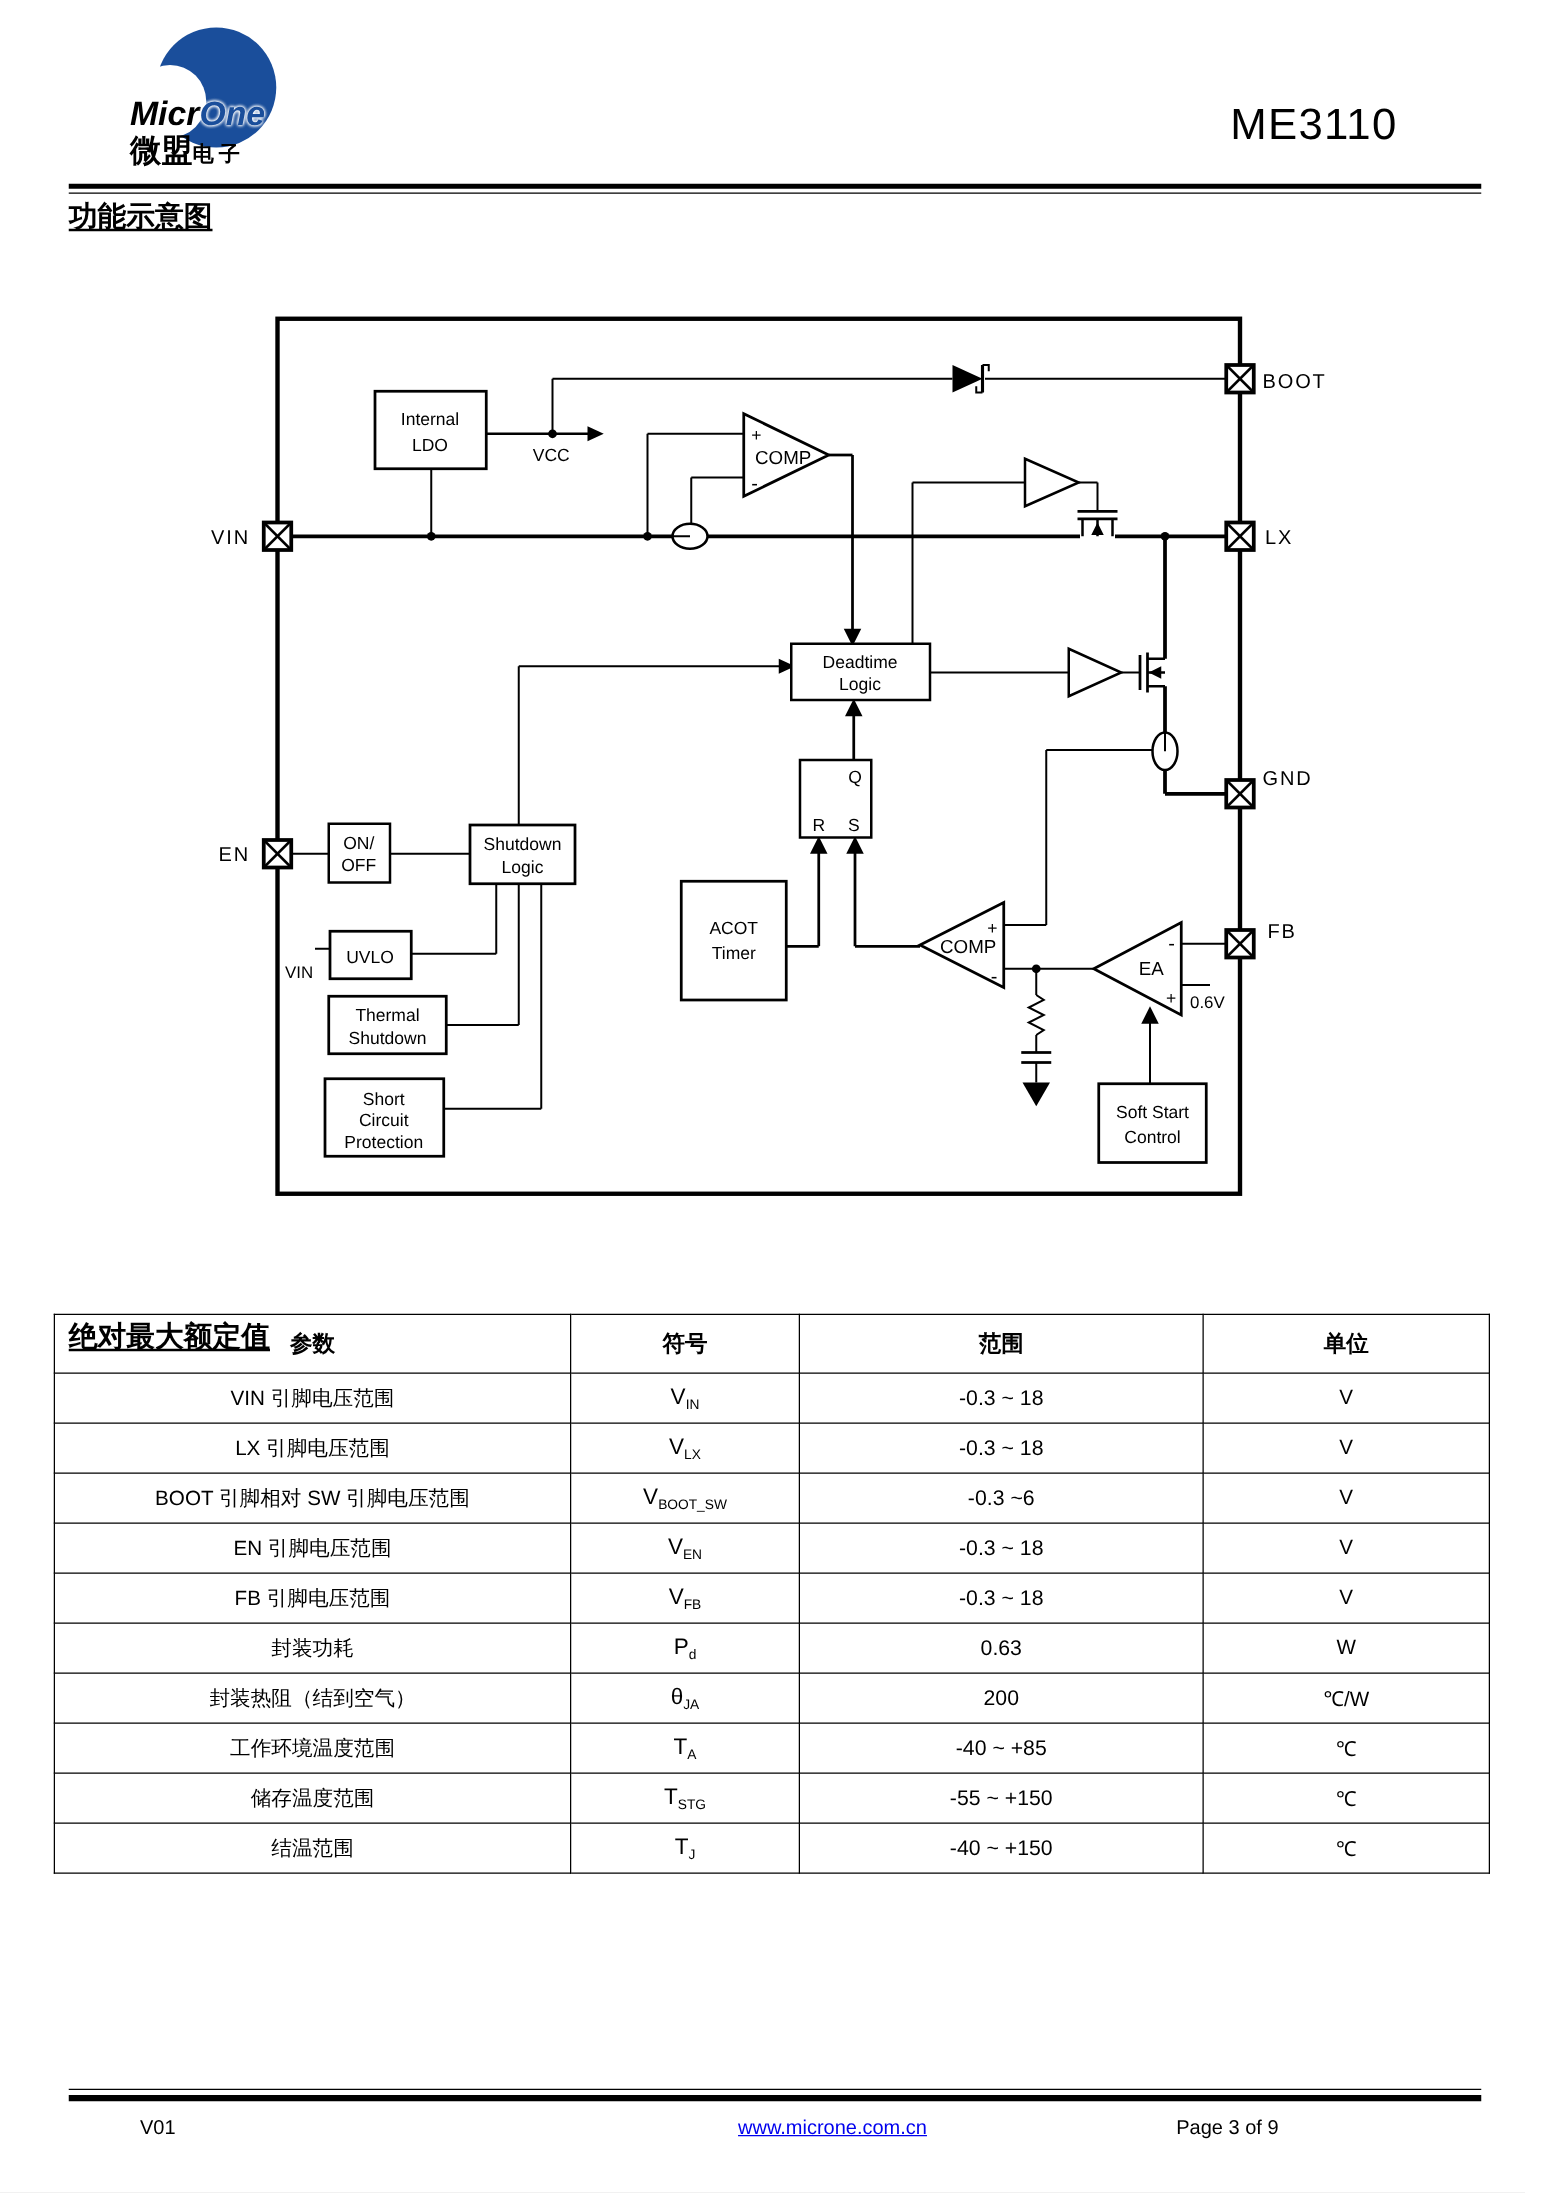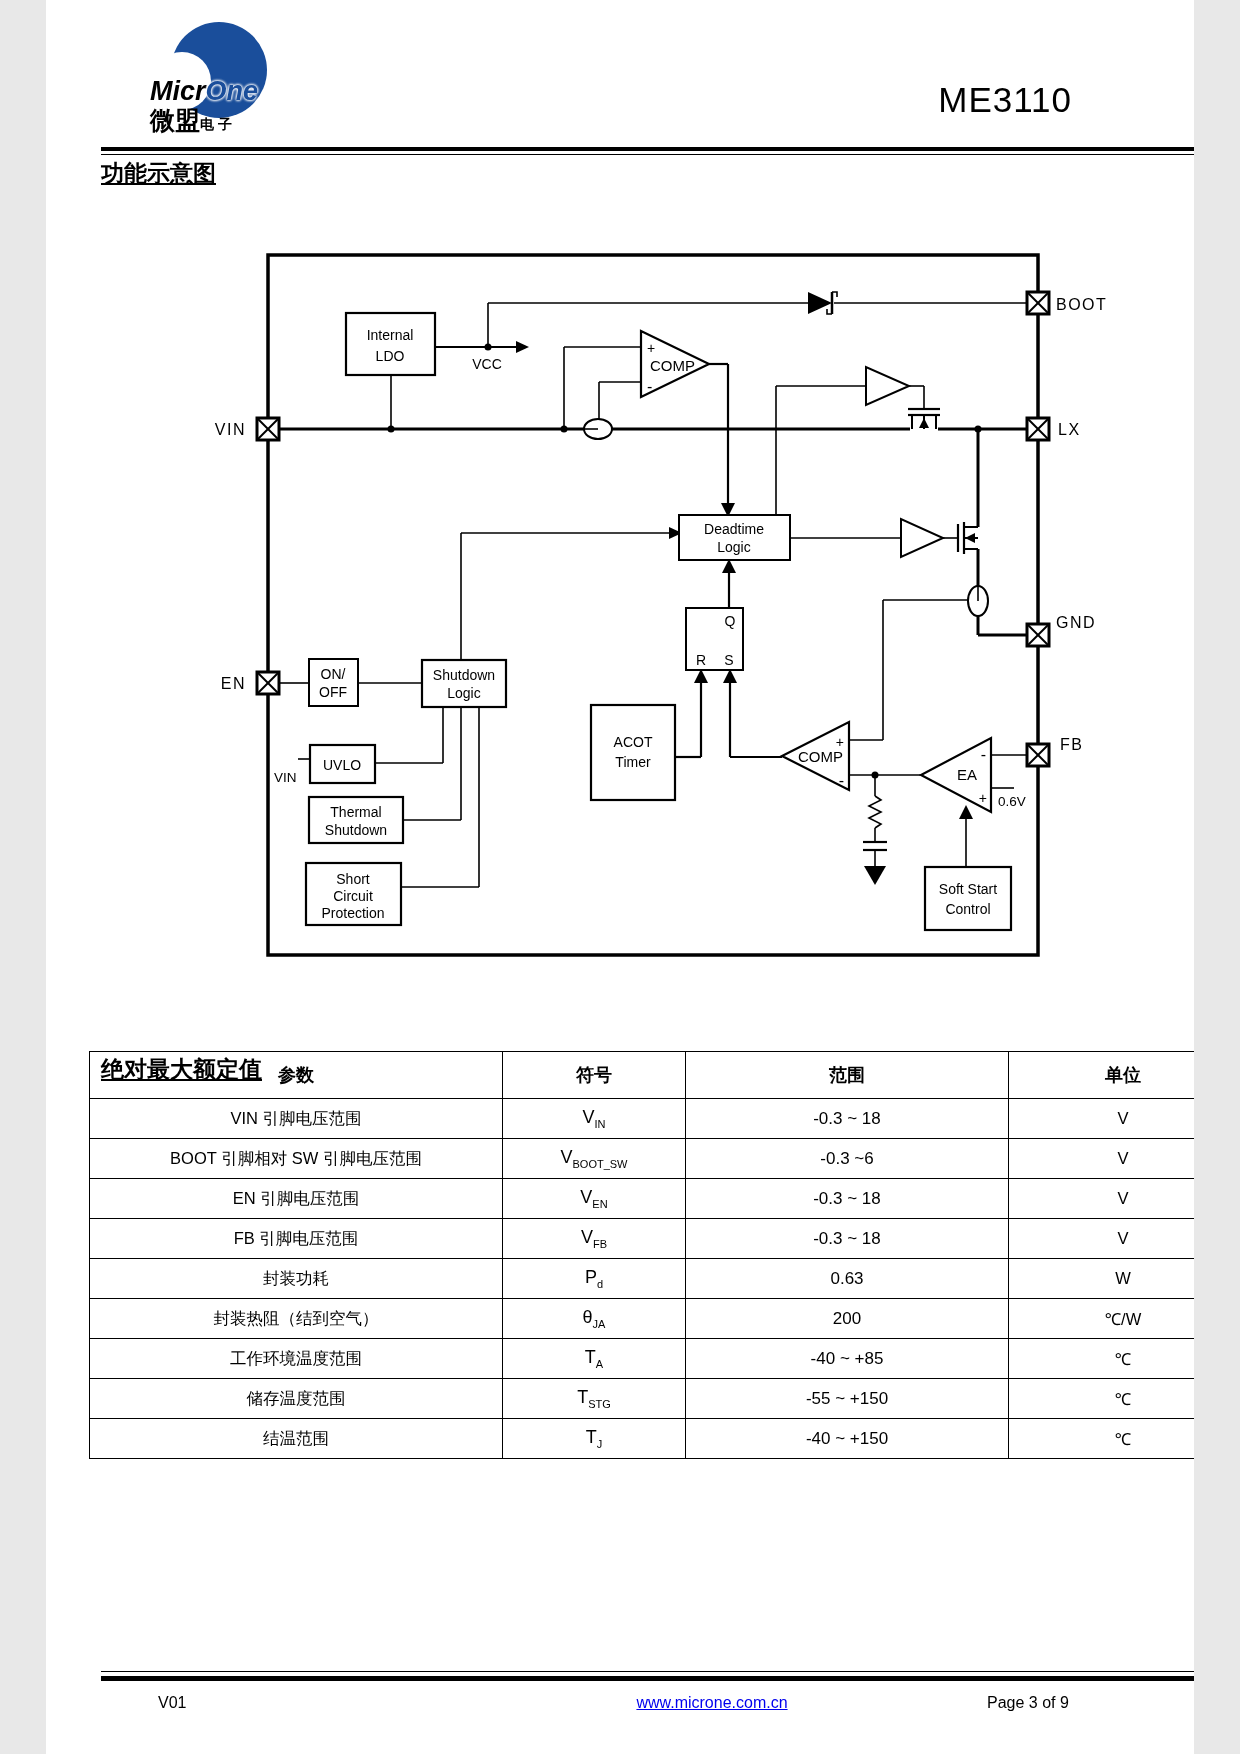--- a/index.html
+++ b/index.html
@@ -1,26 +1,26 @@
 <!DOCTYPE html>
 <html><head>
 <meta charset="utf-8">
 <style>
   html,body{margin:0;padding:0;background:#e8e8e8;}
-  .page{position:relative;width:1148px;height:1754px;background:#ffffff;margin:0 auto;
+  .page{position:relative;width:1240px;height:1754px;background:#ffffff;margin:0 auto;
         font-family:"Liberation Sans",sans-serif;color:#000;overflow:hidden;}
 
   
   .logo-blue-circle{position:absolute;left:125px;top:22px;width:96px;height:96px;border-radius:50%;}
   .logo-white-circle{position:absolute;left:107px;top:52px;width:58px;height:58px;border-radius:50%;background:#fff;}
   .logo-wordmark{position:absolute;left:104px;top:76px;font-size:27px;font-weight:bold;font-style:italic;
                  letter-spacing:0px;text-shadow:0 0 3px #fff,0 0 3px #fff,0 0 3px #fff;}
   .logo-cn{position:absolute;left:104px;top:104px;font-weight:bold;color:#000;}
   .logo-cn .big{font-size:25px;}
-  .logo-cn .small{font-size:14px;letter-spacing:4px;}
+  .logo-cn .small{font-size:17px;letter-spacing:4px;}
   .part-number{position:absolute;top:80px;right:122px;font-size:35px;letter-spacing:1px;}
   .rule-a{position:absolute;left:55px;width:1130px;height:0;border-top:4px solid #000;}
   .rule-b{position:absolute;left:55px;width:1130px;height:0;border-top:2px solid #000;}
   .section-title{position:absolute;left:55px;font-size:23px;font-weight:bold;
                  font-family:"Liberation Serif",serif;text-decoration:underline;}
 
   
   svg{position:absolute;left:0;top:0;}
   svg text{font-family:"Liberation Sans",sans-serif;fill:#000;}
   .t14{font-size:14px;} .t15{font-size:15px;} .t16{font-size:16px;} .t13{font-size:13.5px;}
@@ -340,20 +340,26 @@
       <td>范围</td>
       <td>单位</td>
     </tr>
     <tr class="row">
       <td class="td-param">VIN 引脚电压范围</td>
       <td class="td-sym"><span>V</span><sub>IN</sub></td>
       <td class="td-range">-0.3 ~ 18</td>
       <td class="td-unit">V</td>
     </tr>
     <tr class="row">
+      <td class="td-param">LX 引脚电压范围</td>
+      <td class="td-sym"><span>V</span><sub>LX</sub></td>
+      <td class="td-range">-0.3 ~ 18</td>
+      <td class="td-unit">V</td>
+    </tr>
+    <tr class="row">
       <td class="td-param">BOOT 引脚相对 SW 引脚电压范围</td>
       <td class="td-sym"><span>V</span><sub>BOOT_SW</sub></td>
       <td class="td-range">-0.3 ~6</td>
       <td class="td-unit">V</td>
     </tr>
     <tr class="row">
       <td class="td-param">EN 引脚电压范围</td>
       <td class="td-sym"><span>V</span><sub>EN</sub></td>
       <td class="td-range">-0.3 ~ 18</td>
       <td class="td-unit">V</td>

